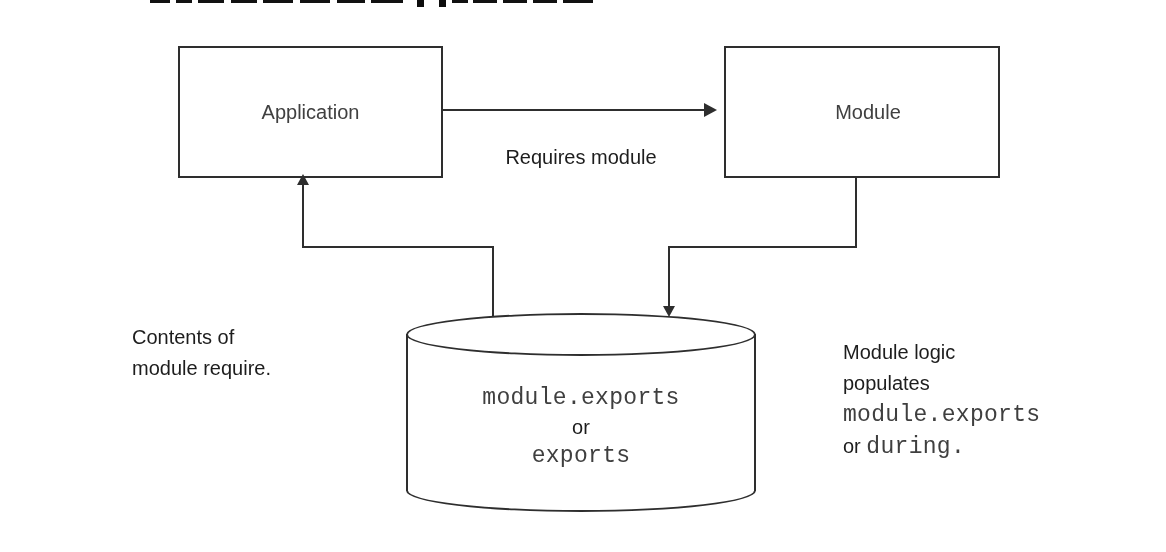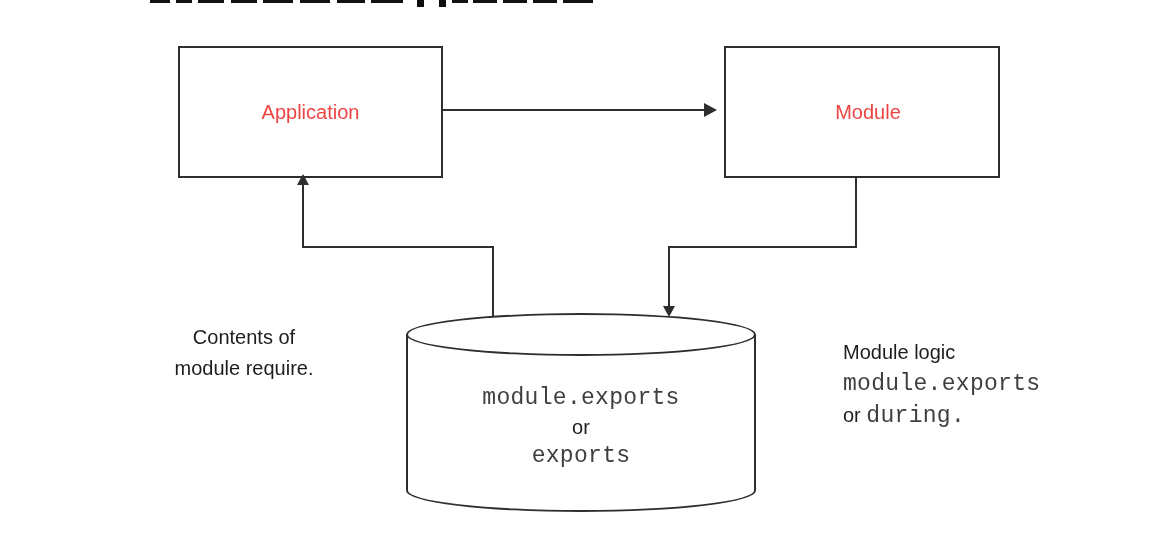--- a/index.html
+++ b/index.html
@@ -8,21 +8,21 @@
     font-family:"Liberation Sans",sans-serif;color:#1d1d1d;
   }
   
   .title-strip{position:absolute;left:0;top:0;width:1166px;height:8px;}
   .title-strip i{position:absolute;top:0;height:3px;background:#111;display:block;}
   .title-strip i.desc{height:7px;width:7px;background:#0d0d0d;}
   
   .node-box{
     position:absolute;border:2px solid #2e2e2e;background:#ffffff;
     display:flex;align-items:center;justify-content:center;
-    font-size:20px;color:#ef4444;z-index:2;
+    font-size:20px;color:#404040;z-index:2;
   }
   .box-application{left:178px;top:46px;width:261px;height:128px;}
   .box-module{left:724px;top:46px;width:260px;height:128px;padding-left:12px;}
   
   .line{position:absolute;background:#2e2e2e;z-index:1;}
   .requires-line{left:439px;top:109px;width:267px;height:2px;}
   .left-v1{left:302px;top:184px;width:2px;height:64px;}
   .left-h{left:302px;top:246px;width:192px;height:2px;}
   .left-v2{left:492px;top:246px;width:2px;height:71px;}
   .right-v1{left:855px;top:174px;width:2px;height:74px;}
@@ -38,21 +38,21 @@
   
   .cyl-top{position:absolute;left:406px;top:313px;width:350px;height:43px;border:2px solid #2e2e2e;border-radius:50%;background:#ffffff;box-sizing:border-box;z-index:3;}
   .cyl-body{position:absolute;left:406px;top:334px;width:350px;height:157px;border-left:2px solid #2e2e2e;border-right:2px solid #2e2e2e;background:#ffffff;box-sizing:border-box;z-index:2;}
   .cyl-bottom{position:absolute;left:406px;top:469px;width:350px;height:43px;border:2px solid #2e2e2e;border-radius:50%;background:#ffffff;box-sizing:border-box;z-index:1;}
   .cyl-text{position:absolute;left:406px;top:384px;width:350px;text-align:center;z-index:4;}
   .cyl-text .row{line-height:29px;}
   
   .mono{font-family:"Liberation Mono",monospace;font-size:23px;color:#3f3f3f;letter-spacing:0.3px;}
   .sans{font-family:"Liberation Sans",sans-serif;font-size:20px;color:#1d1d1d;}
   .note{position:absolute;font-size:20px;line-height:31px;color:#1d1d1d;z-index:2;}
-  .note-left{left:114px;top:322px;width:260px;text-align:center;}
+  .note-left{left:132px;top:322px;width:260px;}
   .note-right{left:843px;top:322px;width:280px;margin-top:15px;}
 </style>
 </head>
 <body>
 
 <div class="canvas">
 
   <div class="title-strip">
     <i style="left:150px;width:20px"></i>
       <i style="left:176px;width:16px"></i>
@@ -74,20 +74,21 @@
   <div class="node-box box-application">
     <span>Application</span>
   </div>
 
   <div class="node-box box-module">
     <span>Module</span>
   </div>
 
   <div class="line requires-line"></div>
   <div class="arrow arrow-right"></div>
+  <div class="edge-label">Requires module</div>
 
   <div class="arrow arrow-up"></div>
   <div class="line left-v1"></div>
   <div class="line left-h"></div>
   <div class="line left-v2"></div>
 
   <div class="line right-v1"></div>
   <div class="line right-h"></div>
   <div class="line right-v2"></div>
   <div class="arrow arrow-down"></div>
@@ -101,17 +102,18 @@
     <div class="row mono">exports</div>
   </div>
 
   <div class="note note-left">
     <div><span class="sans">Contents of</span></div>
     <div><span class="sans">module require.</span></div>
   </div>
 
   <div class="note note-right">
     <div><span class="sans">Module logic</span></div>
+    <div><span class="sans">populates</span></div>
     <div><span class="mono">module.exports</span></div>
     <div><span class="sans">or </span><span class="mono">during.</span></div>
   </div>
 
 </div>
 
 </body></html>

